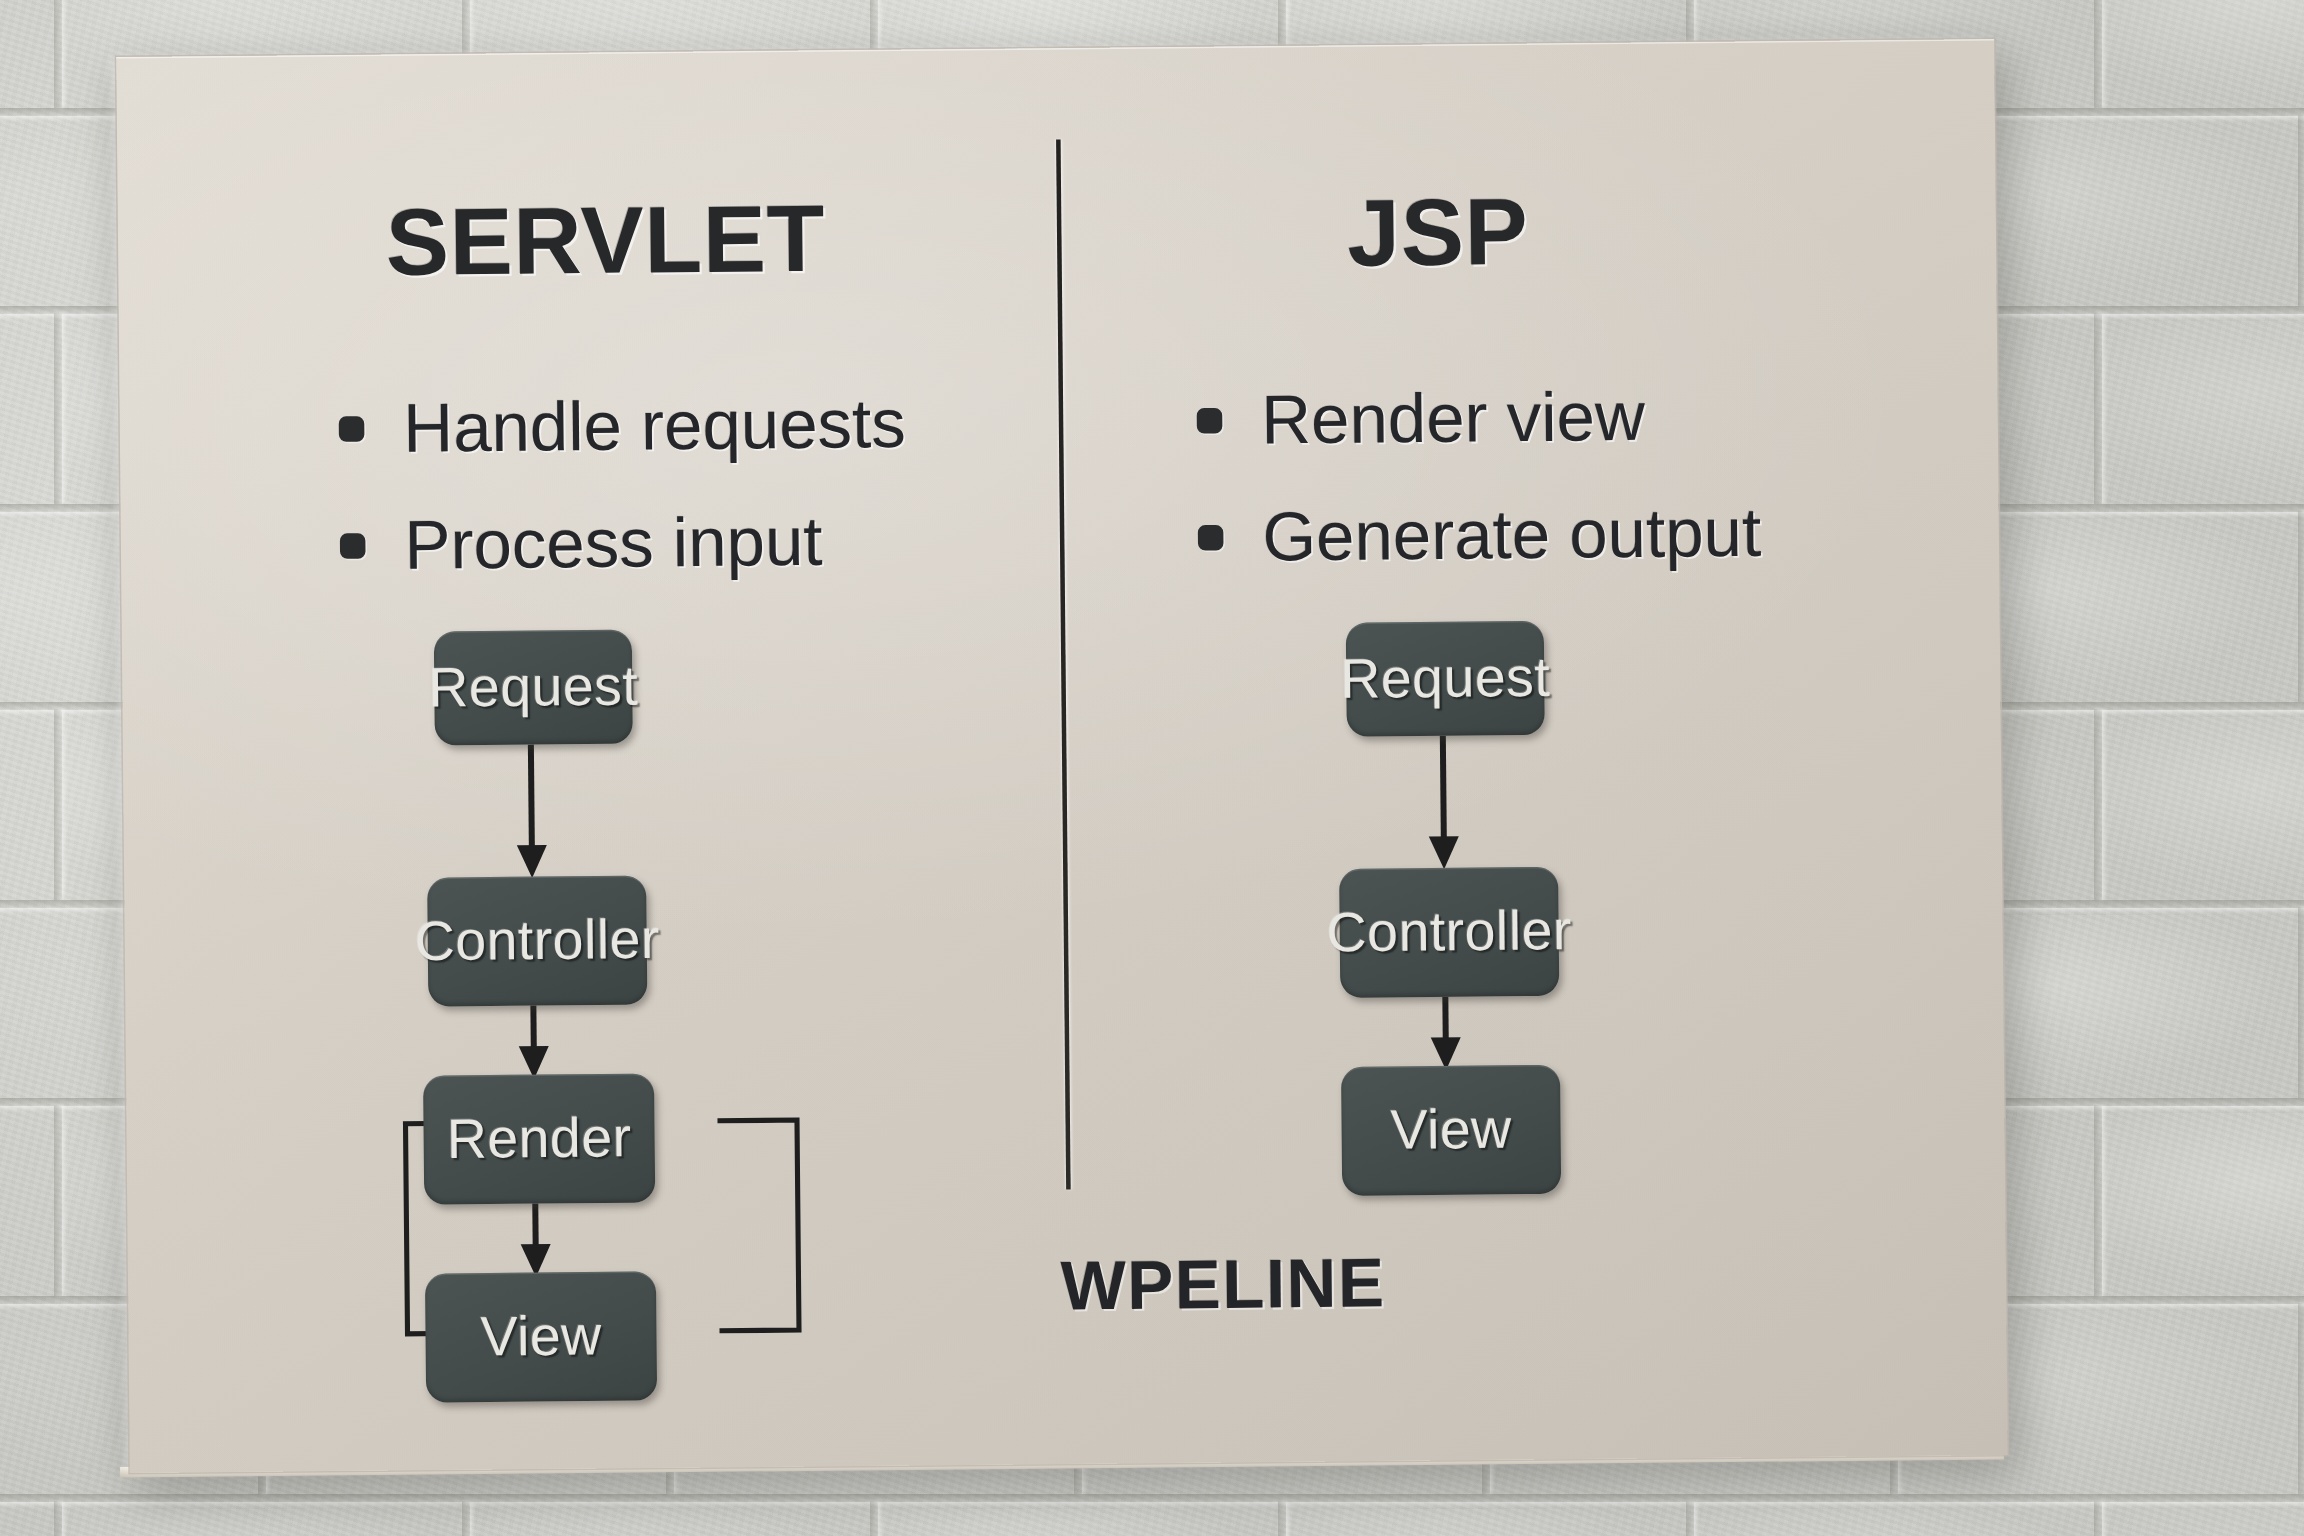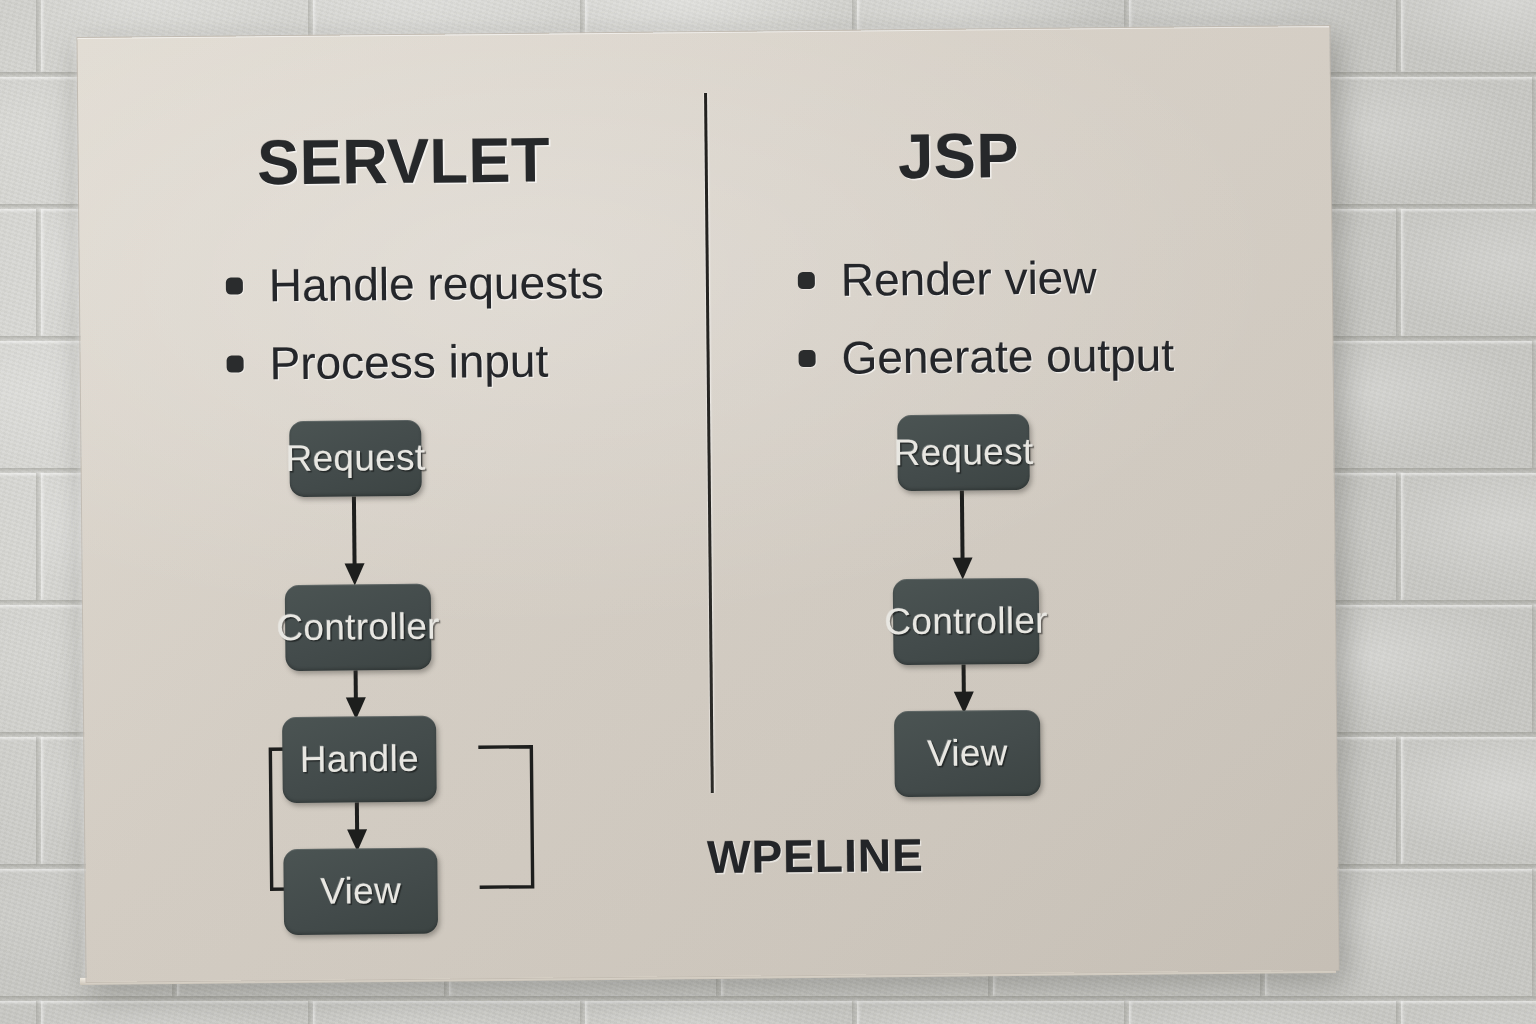--- a/index.html
+++ b/index.html
@@ -361,21 +361,21 @@
       <polygon class="flow-arrowhead" points="92,478 68,468 68,488"></polygon>
     </svg>
 
     <div class="node" style="left:58px; top:10px; width:132px; height:76px;">
       <span>Request</span>
     </div>
     <div class="node" style="left:52px; top:174px; width:146px; height:86px;">
       <span>Controller</span>
     </div>
     <div class="node" style="left:48px; top:306px; width:154px; height:86px;">
-      <span>Handle</span>
+      <span>Render</span>
     </div>
     <div class="node" style="left:48px; top:438px; width:154px; height:86px;">
       <span>View</span>
     </div>
   </div>
 
   <div class="flow" id="flow-right">
 
     <svg class="flow-svg" width="320" height="420" viewBox="0 0 320 420">
       <line class="flow-line" x1="120" y1="86" x2="120" y2="160"></line>

